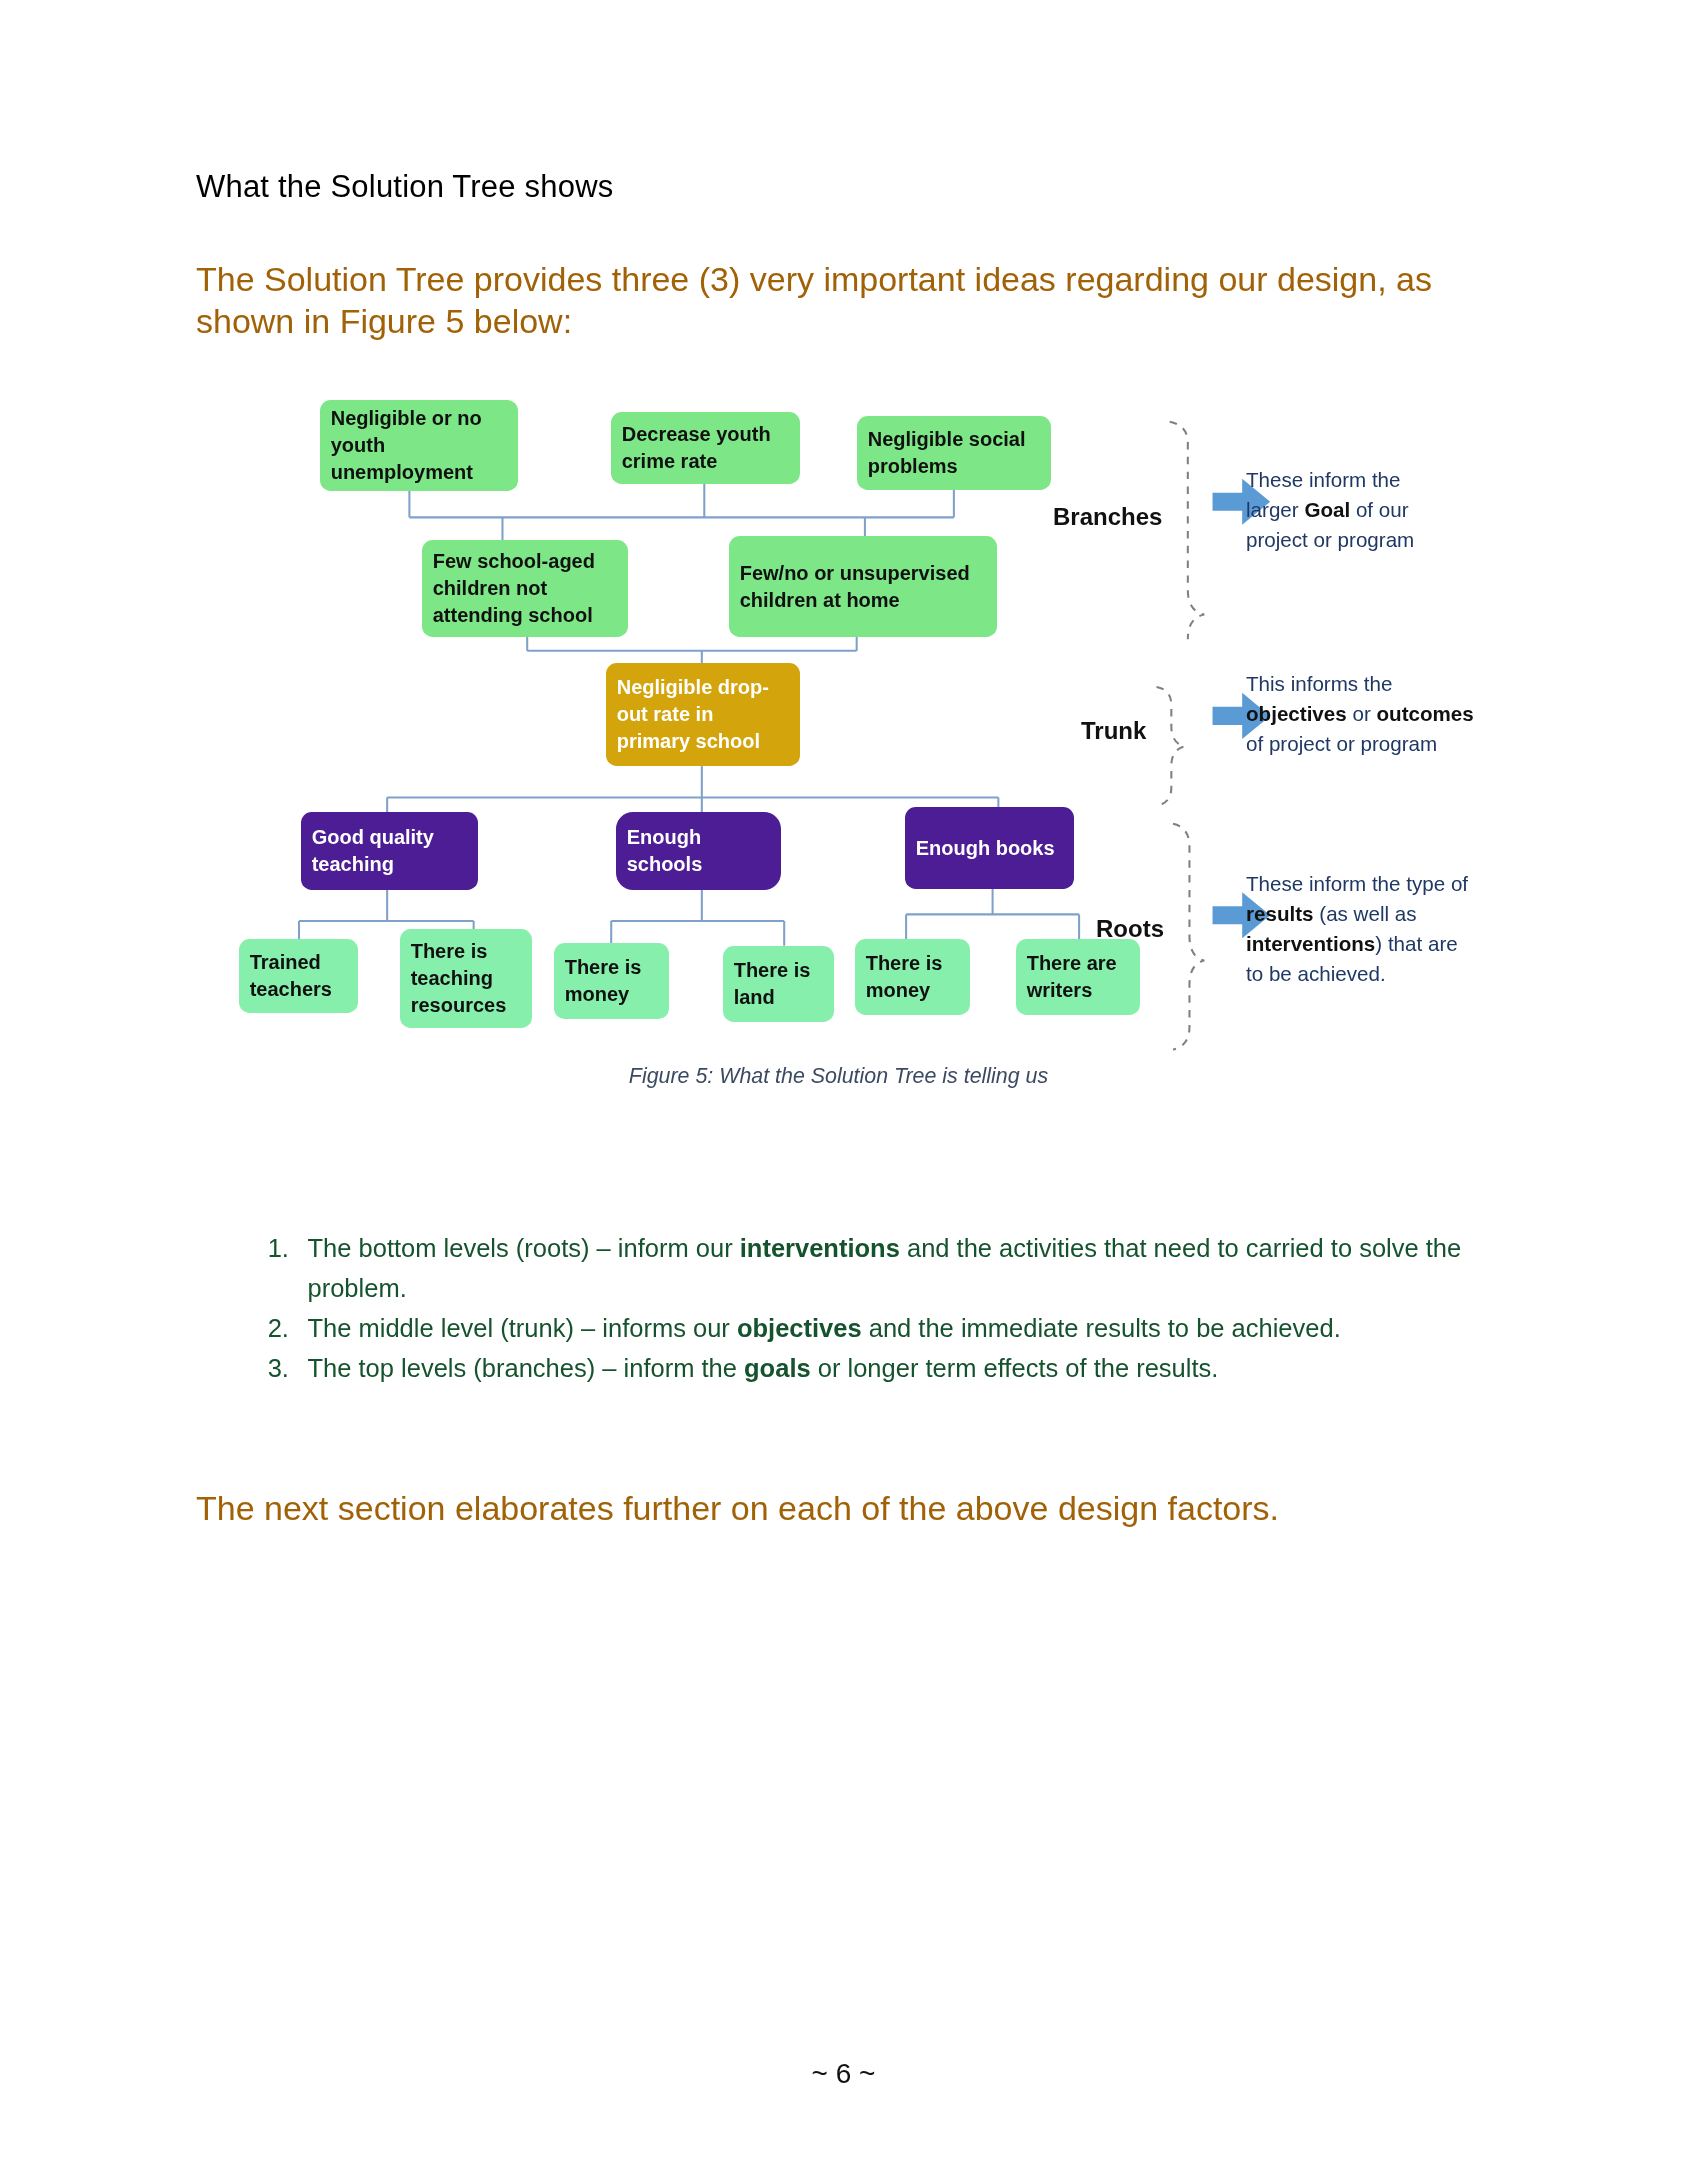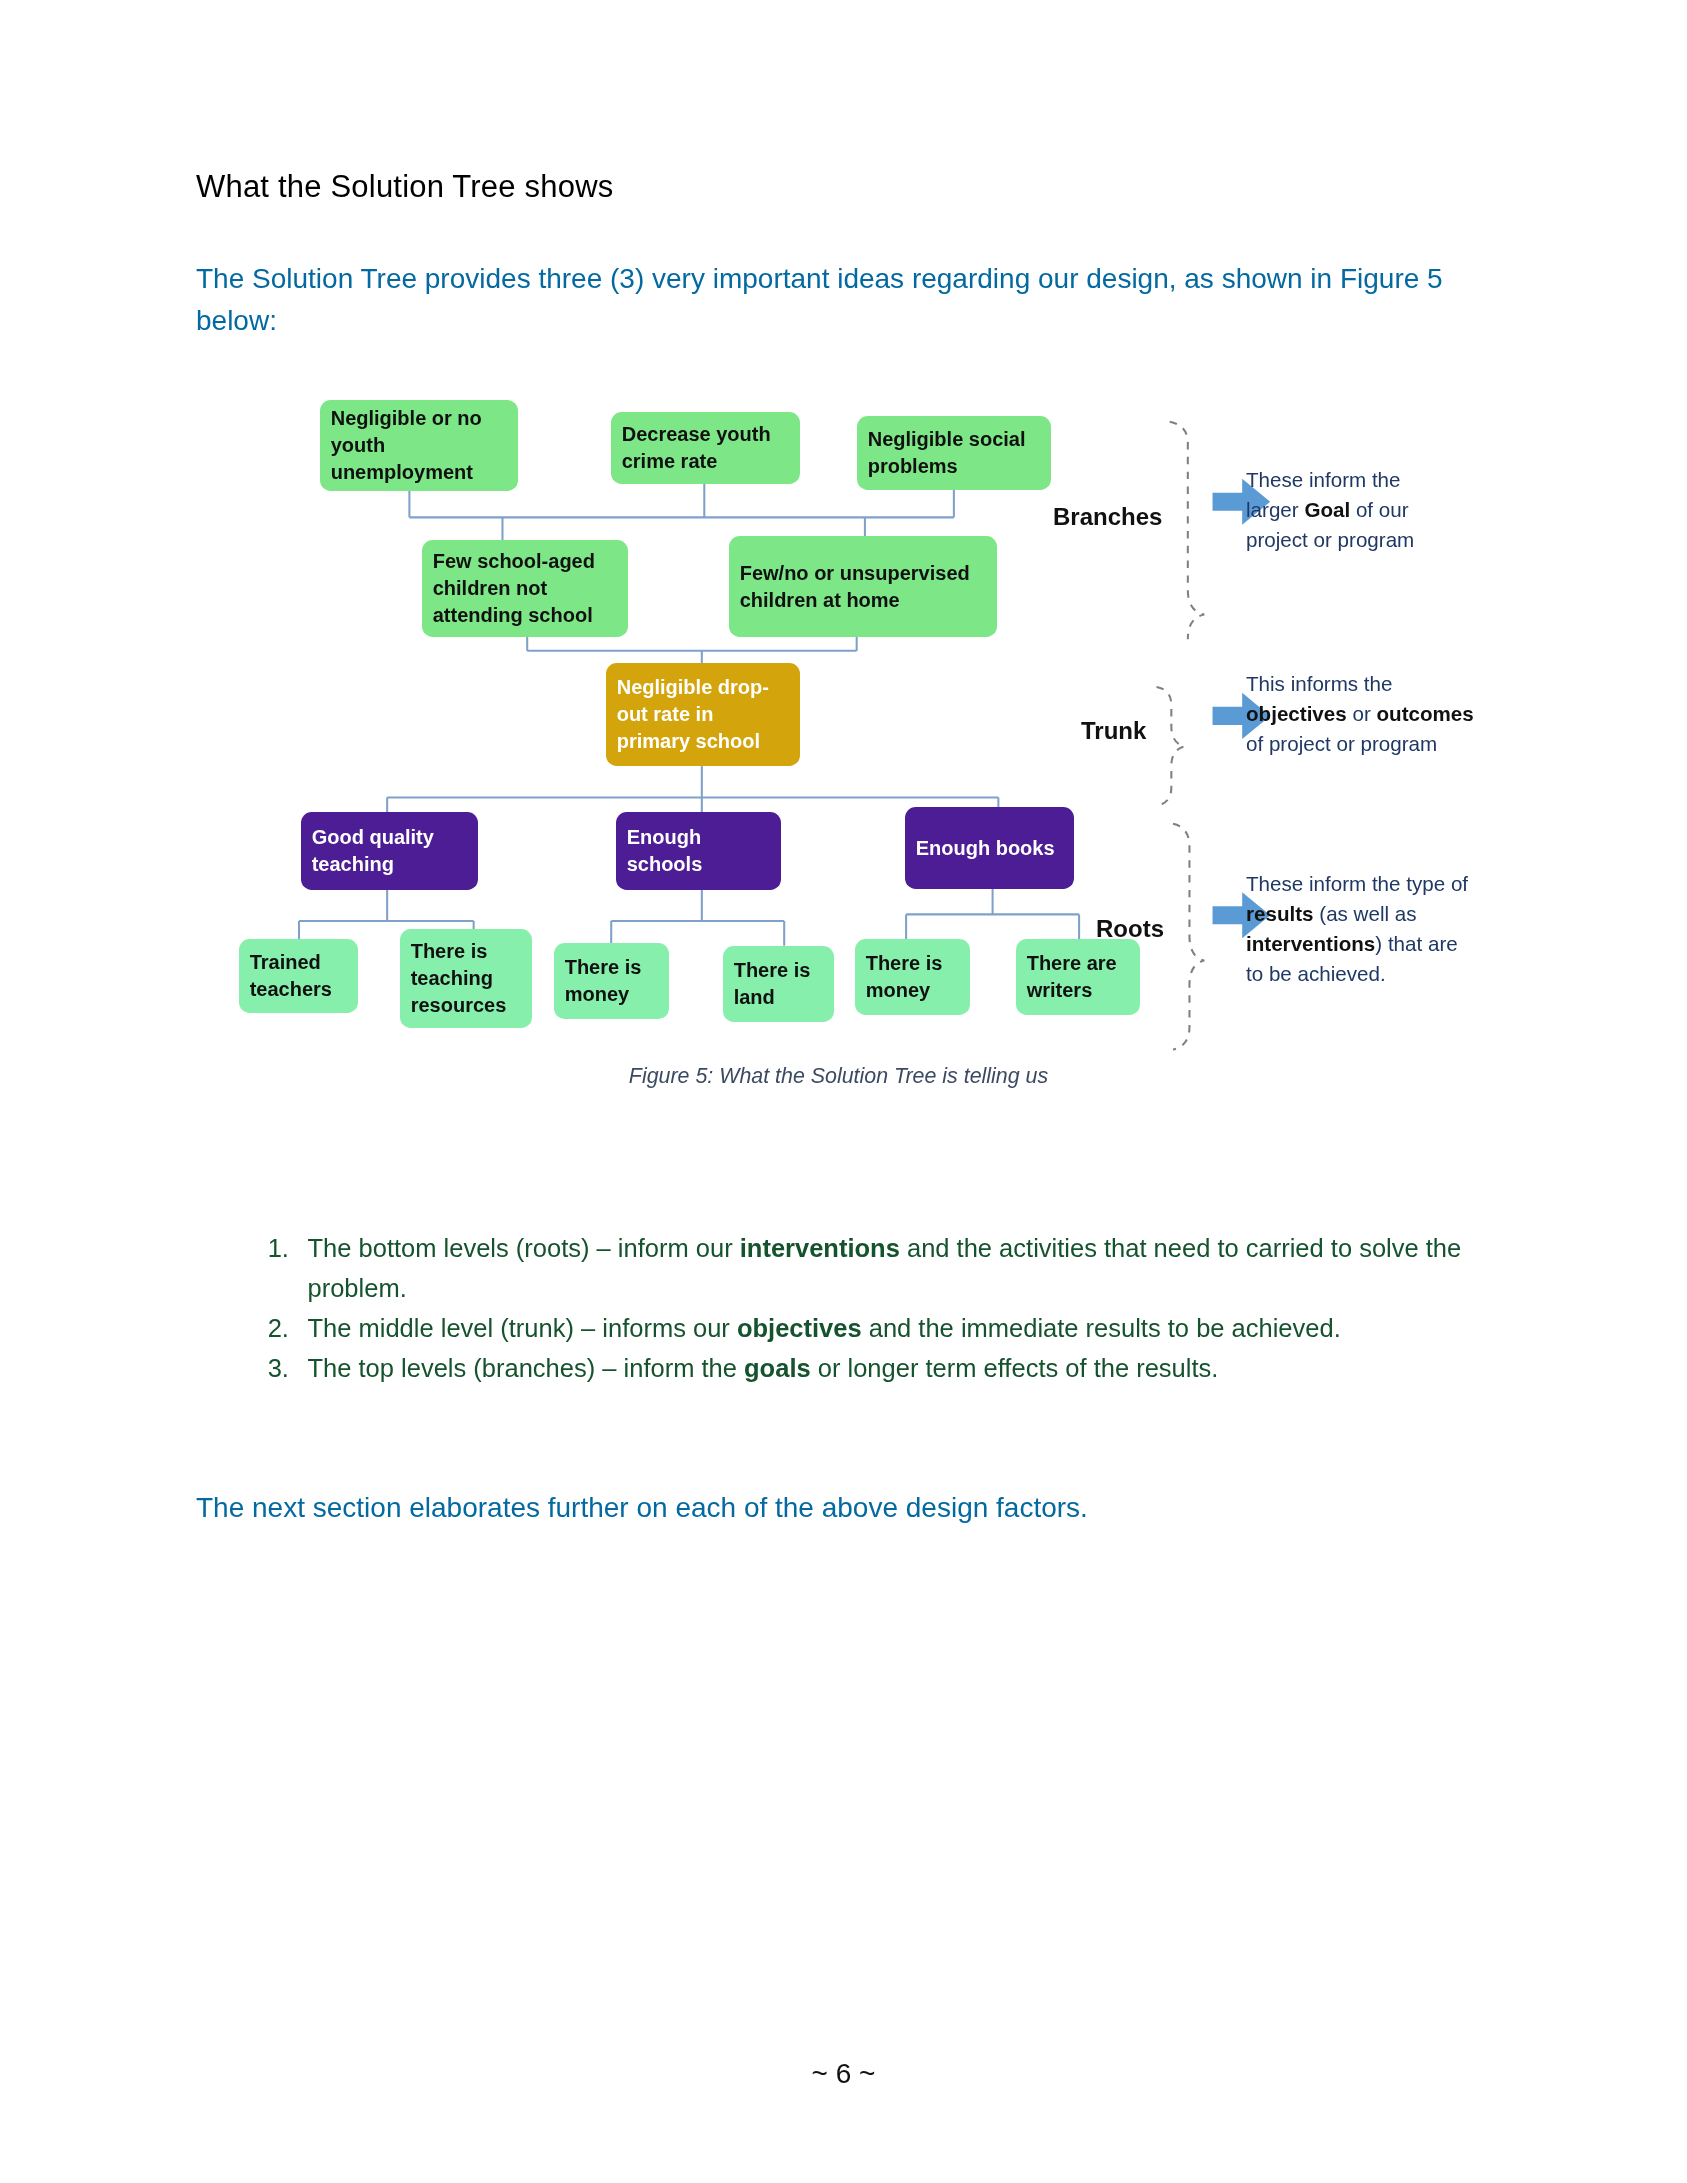--- a/index.html
+++ b/index.html
@@ -25,23 +25,23 @@
     left: 196px;
     top: 169px;
     font-size: 31px;
     color: #000000;
     font-weight: 400;
     letter-spacing: 0.2px;
     white-space: nowrap;
   }
   .doc-para {
     position: absolute;
-    font-size: 28px;
+    font-size: 34px;
     line-height: 42px;
-    color: #0369a1;
+    color: #a16207;
     width: 1252px;
   }
   #intro-para { left: 196px; top: 258px; }
   #closing-para { left: 196px; top: 1487px; }
 
   .fig-caption {
     position: absolute;
     left: 196px;
     top: 1064px;
     width: 1285px;
@@ -197,21 +197,21 @@
       <span>Few/no or unsupervised children at home</span>
     </div>
 
     <div class="node gold" style="left:606px; top:663px; width:194px; height:103px;">
       <span>Negligible drop-out rate in primary school</span>
     </div>
 
     <div class="node blue" style="left:301px; top:812px; width:177px; height:78px;">
       <span>Good quality teaching</span>
     </div>
-    <div class="node blue" style="left:616px; top:812px; width:165px; height:78px;">
+    <div class="node blue" style="left:616px; top:812px; width:165px; height:78px;border-radius:17px;">
       <span>Enough schools</span>
     </div>
     <div class="node blue" style="left:905px; top:807px; width:169px; height:82px;">
       <span>Enough books</span>
     </div>
 
     <div class="node peach" style="left:239px; top:939px; width:119px; height:74px;">
       <span>Trained teachers</span>
     </div>
     <div class="node peach" style="left:400px; top:929px; width:132px; height:99px;">

